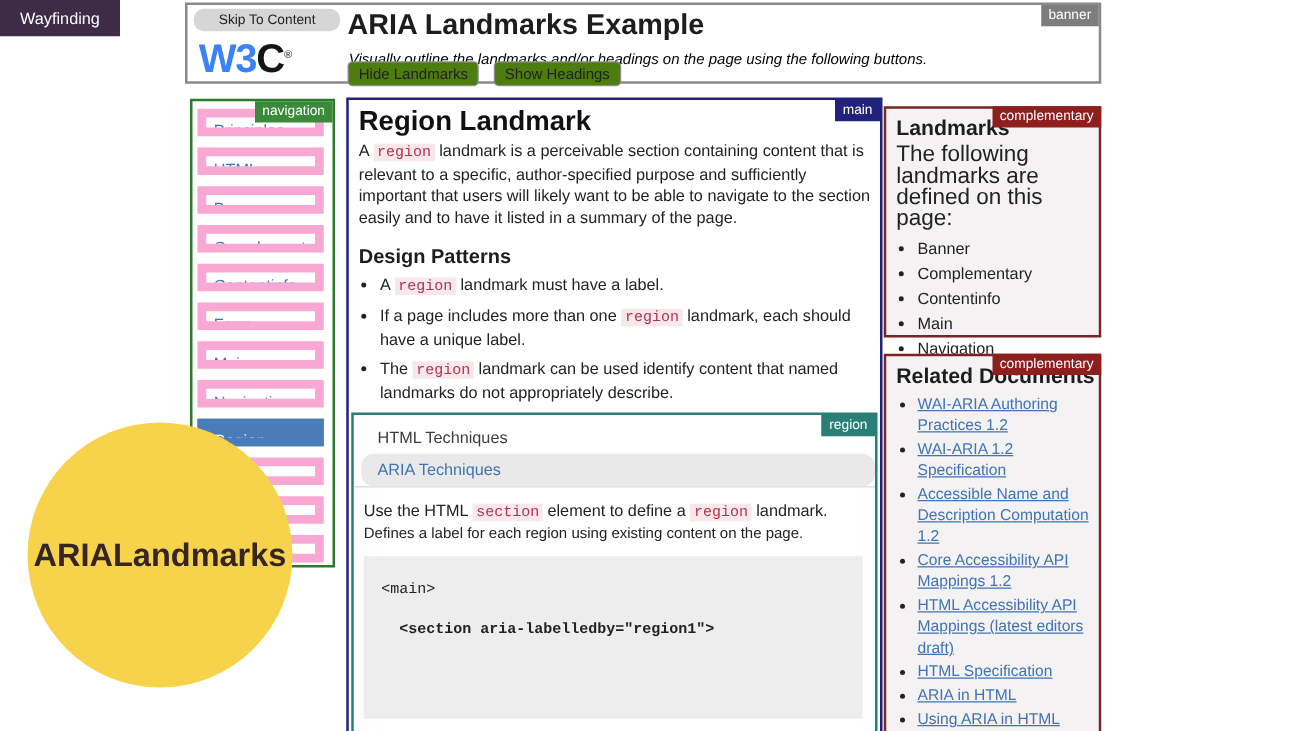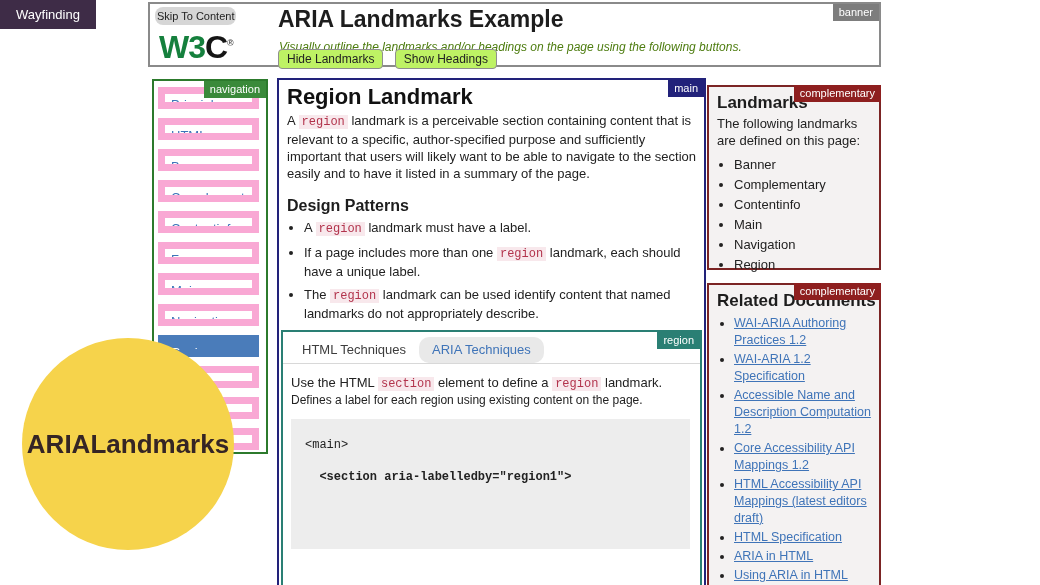--- a/index.html
+++ b/index.html
@@ -30,33 +30,33 @@
   .tag.navy  { background:#22227a; }
   .tag.teal  { background:#2a7f74; }
   .tag.maroon{ background:#8e1f1f; top:-2px; right:-2px; }
   
   .header-box {
     position:absolute; left:148px; top:2px; width:733px; height:65px;
     background:#fff; border:2px solid #8a8a8a;
   }
   .skip-btn {
     position:absolute; left:5px; top:3px; background:#d6d6d6; color:#222;
-    font-size:11px; padding:3px 2px; border-radius:8px; border:none;
+    font-size:11px; padding:3px 20px; border-radius:8px; border:none;
     font-family:"Liberation Sans", sans-serif; cursor:pointer;
   }
   .logo { position:absolute; left:9px; top:22px; font-weight:bold; font-size:32px; line-height:34px; letter-spacing:-1px; cursor:pointer; }
-  .logo .w3 { color:#15803d; }
+  .logo .w3 { color:#3b82f6; }
   .logo .c  { color:#151515; }
   .logo sup { font-size:9px; color:#555; letter-spacing:0; }
   .hdr-title { position:absolute; left:128px; top:2px; font-size:23px; font-weight:700; color:#1d1d1d; }
-  .hdr-sub   { position:absolute; left:129px; top:36px; font-size:12px; font-style:italic; color:#4d7c0f; }
+  .hdr-sub   { position:absolute; left:129px; top:36px; font-size:12px; font-style:italic; color:#000000; }
   .hdr-btns  { position:absolute; left:128px; top:45px; }
   .hdr-btns button {
     font-family:"Liberation Sans", sans-serif; font-size:12px; color:#222;
-    background:#bef264; border:1px solid #8f8f8f; border-radius:4px;
+    background:#4d7c0f; border:1px solid #8f8f8f; border-radius:4px;
     padding:2px 8px; margin-right:7px; cursor:pointer;
   }
   
   .nav-box {
     position:absolute; left:152px; top:79px; width:116px; height:375px;
     background:#fff; border:2px solid #2c7a2c; z-index:10;
   }
   .nav-list { padding:6px 7px 0 4px; }
   .nav-item {
     border:7px solid #f9a8d4; background:#fff; color:#3c74b9;
@@ -80,21 +80,21 @@
   .spec-line { margin-top:14px; font-size:13px; }
   a.bluelink { color:#3f74b8; text-decoration:underline; cursor:pointer; }
   h2.dp { font-size:16px; font-weight:700; color:#1d1d1d; margin:15px 0 4px 0; }
   ul.dp-list { margin:0; padding-left:17px; }
   ul.dp-list li { font-size:13px; line-height:17px; margin-bottom:6px; }
   
   .tech-box {
     position:absolute; left:2px; right:2px; top:250px; height:300px;
     border:2px solid #2a7f74; background:#fff;
   }
-  .tab-bar { display:flex; padding:5px 0 0 6px; border-bottom:1px solid #d8d8d8; }
+  .tab-bar { display:flex; padding:5px 0 0 6px; border-bottom:1px solid #d8d8d8;flex-direction:column; }
   .tab { font-size:13px; padding:5px 13px 6px 13px; cursor:pointer; }
   .tab.active { color:#3d3d3d; background:#fff; }
   .tab.inactive { color:#3f74b8; background:#e9e9e9;border-radius:10px; }
   .tech-body { padding:10px 10px 0 8px; }
   h3.example { font-size:15px; font-weight:700; color:#1d1d1d; margin:19px 0 3px 0; }
   h3.example .codechip { font-size:14px; font-weight:700; }
   .caption { font-size:12px; margin:0; }
   .code-block {
     margin-top:12px; background:#ededed; padding:10px 14px 6px 14px;
     font-family:"Liberation Mono", monospace; font-size:12px; color:#222;
@@ -104,21 +104,21 @@
   .code-line .it { font-style:italic; }
   .code-line .bd { font-weight:bold; }
   
   .side-box {
     position:absolute; left:707px; width:174px; background:#f4f2f2;
     border:2px solid #7b2424;
   }
   .side-box.landmarks { top:85px;  height:185px; }
   .side-box.related   { top:283px; height:310px; }
   .side-h { font-size:17px; font-weight:700; color:#1d1d1d; margin:6px 8px 2px 8px; white-space:nowrap; }
-  .side-desc { font-size:13px; line-height:17px; margin:1px 8px 0 8px; }
+  .side-desc { font-size:18px; line-height:17px; margin:1px 8px 0 8px; }
   ul.side-list { margin:8px 0 0 0; padding-left:25px; }
   ul.side-list li { font-size:13px; margin-bottom:5px; }
   ul.link-list { margin:4px 0 0 0; padding-left:25px; }
   ul.link-list li { font-size:12.5px; line-height:17px; margin-bottom:2px; }
 </style>
 </head>
 <body>
 
 <div class="wayfinding">Wayfinding</div>
 

